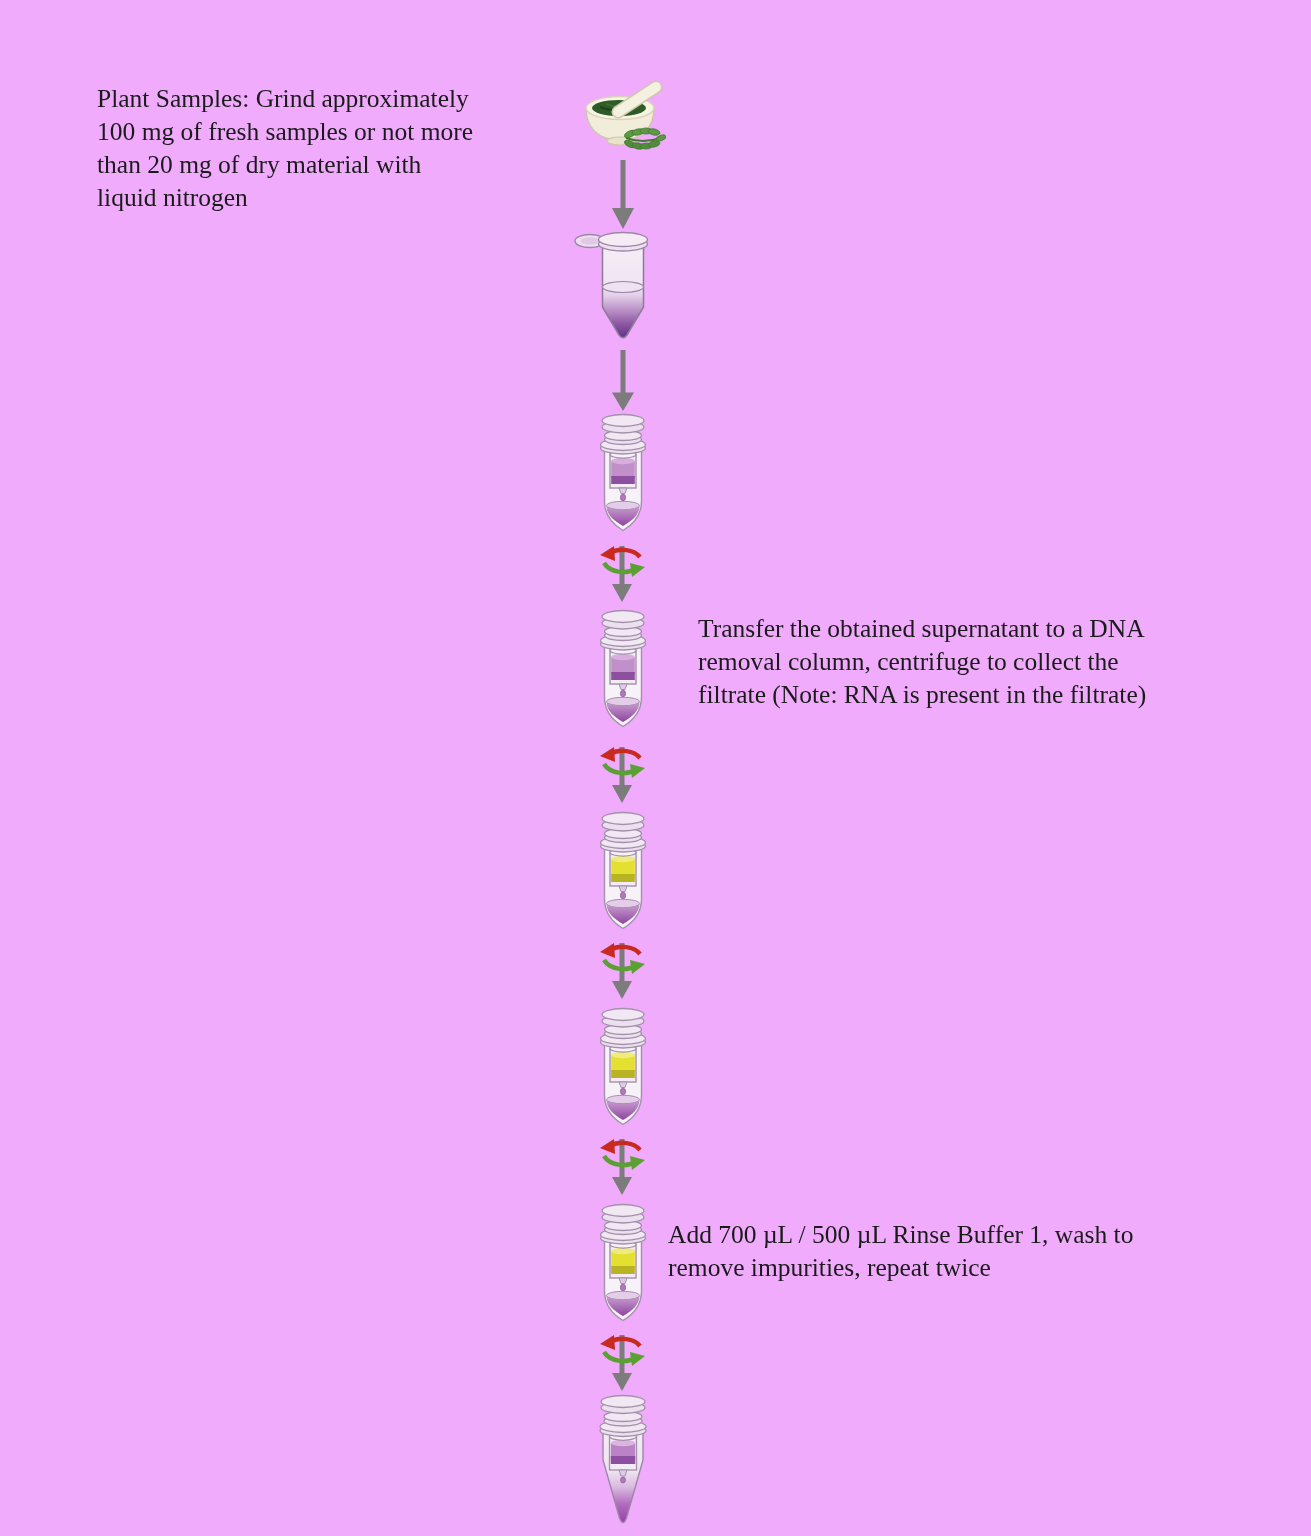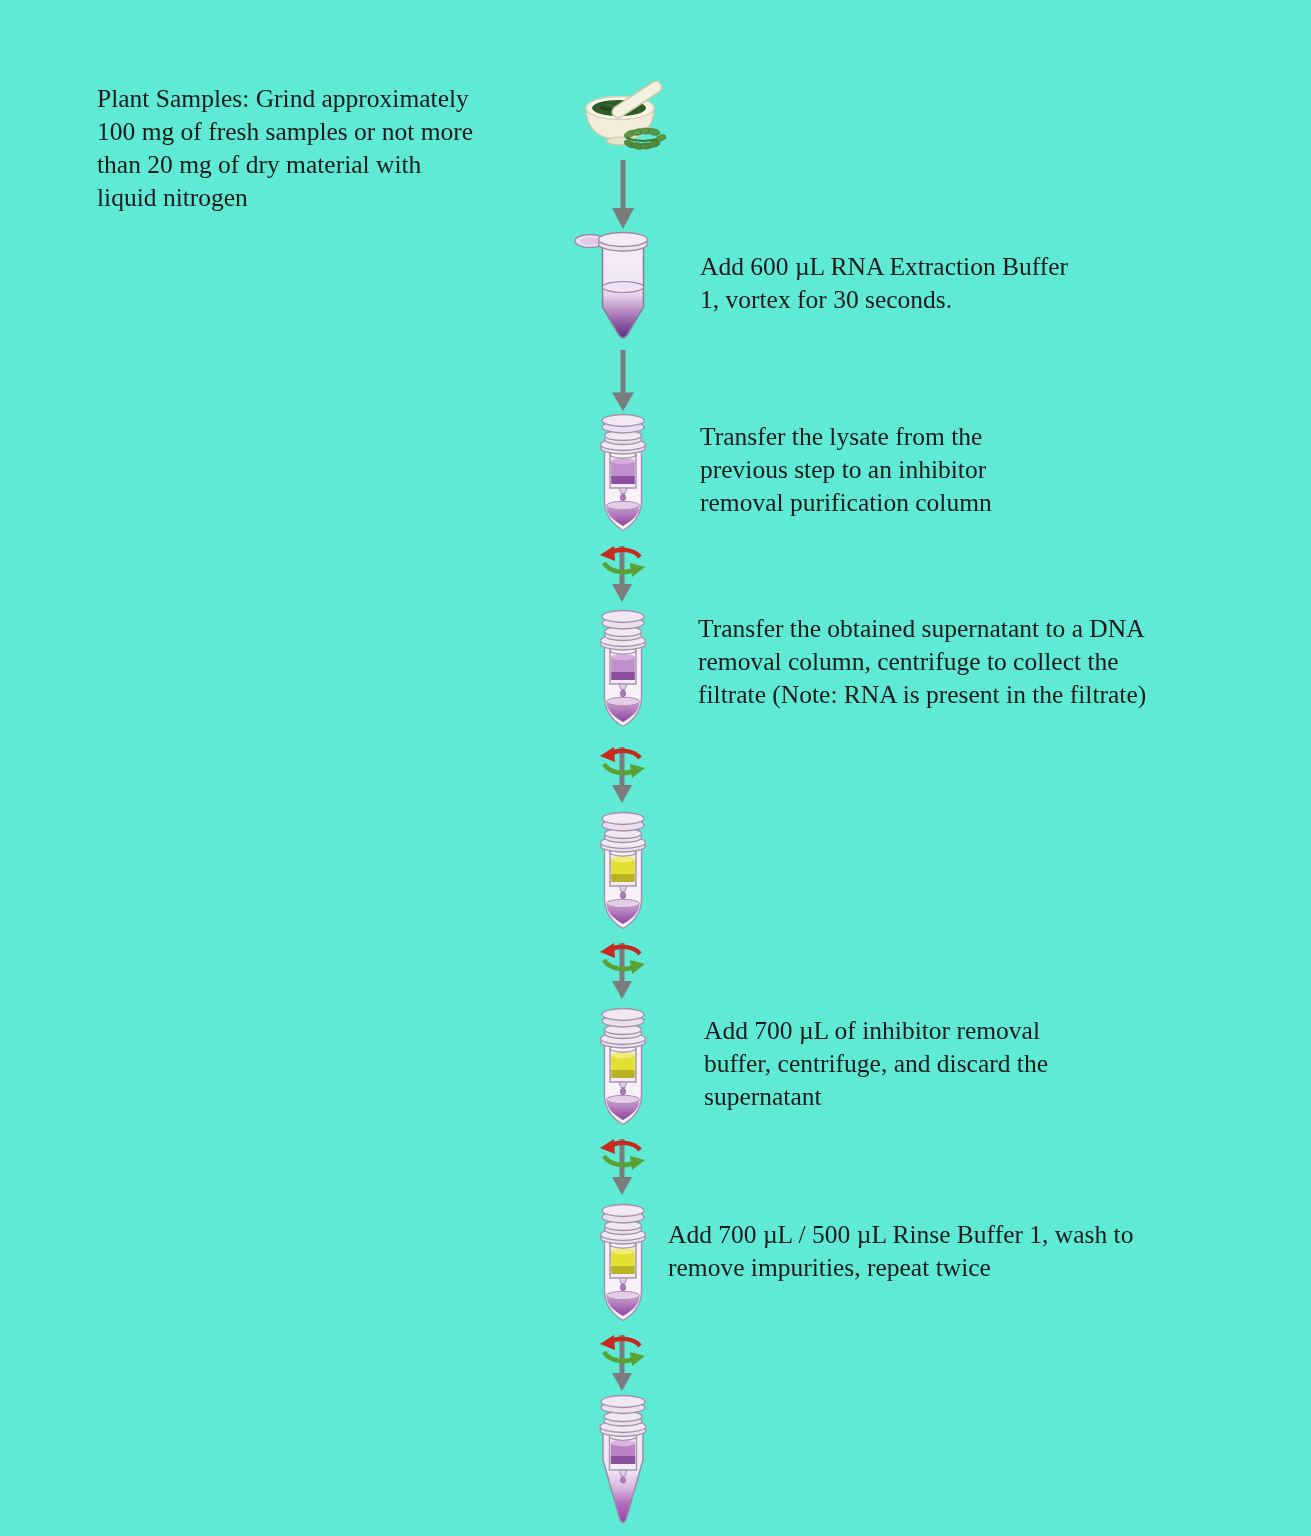--- a/index.html
+++ b/index.html
@@ -1,16 +1,16 @@
 <!DOCTYPE html>
 <html><head>
 <meta charset="utf-8">
 <style>
   html,body{margin:0;padding:0;background:#ffffff;}
-  .canvas{position:relative;width:1311px;height:1536px;background:#5eead4;overflow:hidden;
+  .canvas{position:relative;width:1311px;height:1536px;background:#f0abfc;overflow:hidden;
           font-family:"Liberation Serif", serif;}
   .txt{position:absolute;font-size:25.5px;line-height:33px;color:#1b1b1b;white-space:pre-line;}
   .abs{position:absolute;}
 </style>
 </head>
 <body>
 
 <div class="canvas">
 
   <svg width="0" height="0" style="position:absolute" aria-hidden="true">
@@ -128,32 +128,27 @@
   <svg class="abs" style="left:578px;top:80px" width="88" height="76">
       <use href="#sym-mortar"></use>
     </svg>
   <svg class="abs" style="left:610px;top:160px" width="26" height="70" preserveAspectRatio="none">
       <use href="#sym-arrow"></use>
     </svg>
 
   <svg class="abs" style="left:574px;top:227px" width="76" height="118">
       <use href="#sym-tube"></use>
     </svg>
-  <div class="txt" style="left:700px;top:250px;width:450px">Add 600 µL RNA Extraction Buffer
-1, vortex for 30 seconds.</div>
   <svg class="abs" style="left:610px;top:350px" width="26" height="62" preserveAspectRatio="none">
       <use href="#sym-arrow"></use>
     </svg>
 
   <svg class="abs" style="left:598px;top:413px" width="50" height="124">
     <use href="#sym-column" style="--lt:#d7aede;--lb:#c18fca;--lf:#8d4fa0"></use>
     </svg>
-  <div class="txt" style="left:700px;top:420px;width:380px">Transfer the lysate from the
-previous step to an inhibitor
-removal purification column</div>
   <svg class="abs" style="left:596px;top:544px" width="52" height="64">
       <use href="#sym-spin"></use>
     </svg>
 
   <svg class="abs" style="left:598px;top:609px" width="50" height="124">
     <use href="#sym-column" style="--lt:#d7aede;--lb:#c18fca;--lf:#8d4fa0"></use>
     </svg>
   <div class="txt" style="left:698px;top:612px;width:520px">Transfer the obtained supernatant to a DNA
 removal column, centrifuge to collect the
 filtrate (Note: RNA is present in the filtrate)</div>
@@ -164,23 +159,20 @@
   <svg class="abs" style="left:598px;top:811px" width="50" height="124">
     <use href="#sym-column" style="--lt:#efec7c;--lb:#e4e032;--lf:#b9b324"></use>
     </svg>
   <svg class="abs" style="left:596px;top:941px" width="52" height="64">
       <use href="#sym-spin"></use>
     </svg>
 
   <svg class="abs" style="left:598px;top:1007px" width="50" height="124">
     <use href="#sym-column" style="--lt:#efec7c;--lb:#e4e032;--lf:#b9b324"></use>
     </svg>
-  <div class="txt" style="left:704px;top:1014px;width:430px">Add 700 µL of inhibitor removal
-buffer, centrifuge, and discard the
-supernatant</div>
   <svg class="abs" style="left:596px;top:1137px" width="52" height="64">
       <use href="#sym-spin"></use>
     </svg>
 
   <svg class="abs" style="left:598px;top:1203px" width="50" height="124">
     <use href="#sym-column" style="--lt:#efec7c;--lb:#e4e032;--lf:#b9b324"></use>
     </svg>
   <div class="txt" style="left:668px;top:1218px;width:545px">Add 700 µL / 500 µL Rinse Buffer 1, wash to
 remove impurities, repeat twice</div>
   <svg class="abs" style="left:596px;top:1333px" width="52" height="64">

